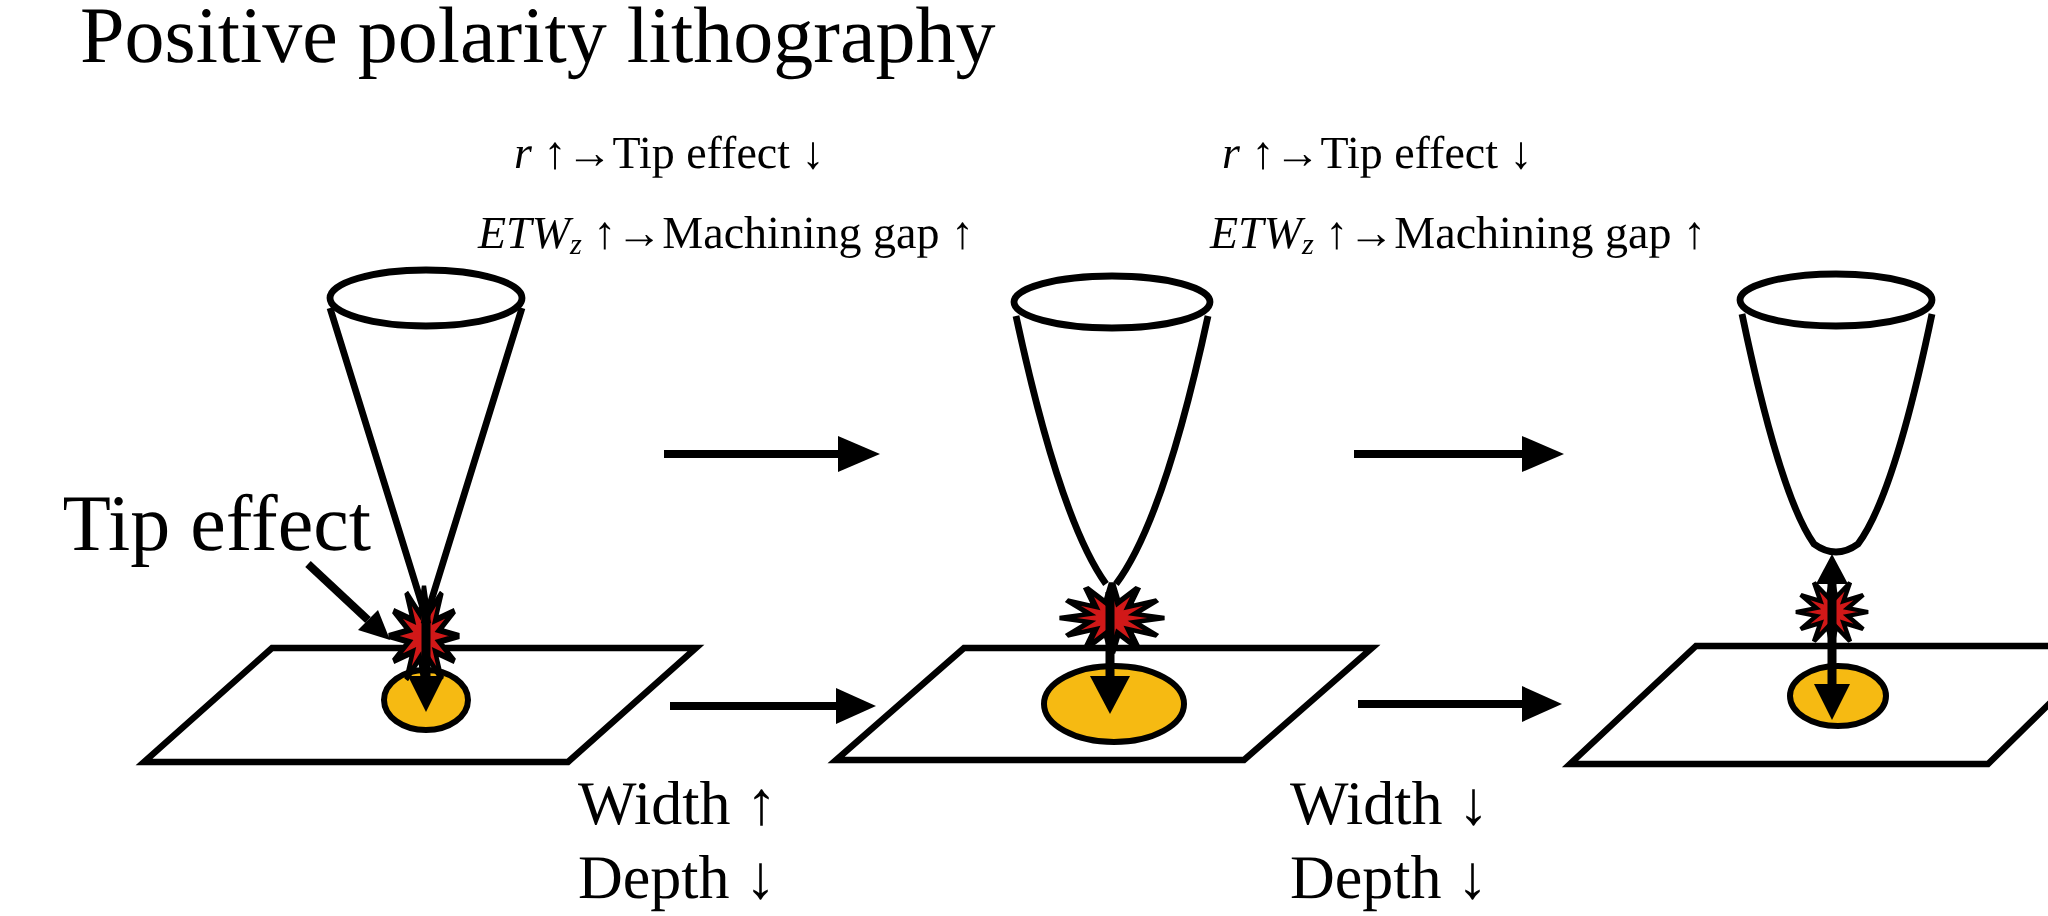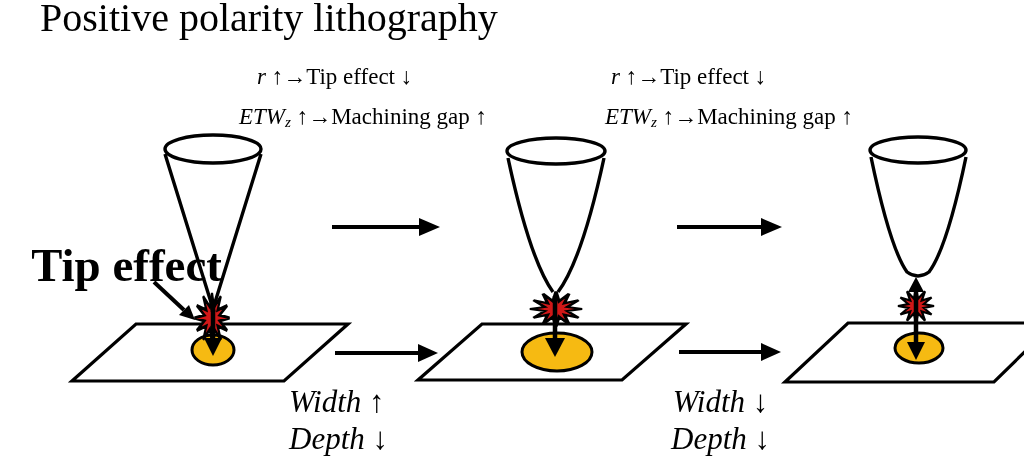--- a/index.html
+++ b/index.html
@@ -8,24 +8,24 @@
   .layer{position:absolute;left:0;top:0;width:1024px;height:458px;}
   .txt{position:absolute;white-space:nowrap;}
   .title{left:8px;top:-2px;font-size:40px;line-height:1;}
   .ann{font-size:23px;line-height:40px;}
   .ann1{left:207px;top:57px;}
   .ann2{left:573px;top:57px;}
   .ann .l1-a1{margin-left:18px;}
   .ann .l1-a2{margin-left:6px;}
   .ann i{font-style:italic;}
   .ann sub{font-size:0.66em;font-style:italic;vertical-align:baseline;position:relative;top:0.18em;}
-  .tiplabel{left:-1px;top:242px;font-size:47px;line-height:1;font-weight:bold;}
-  .wd{font-size:31px;line-height:37px;font-style:italic;}
+  .tiplabel{left:-1px;top:242px;font-size:40px;line-height:1;}
+  .wd{font-size:31px;line-height:37px;}
   .wd1{left:257px;top:383px;}
-  .wd2{left:639px;top:383px;text-align:center;}
+  .wd2{left:613px;top:383px;}
   svg{display:block;}
 </style>
 </head>
 <body>
 
 <div class="page">
 
   <svg class="layer" viewBox="0 0 1024 458" width="1024" height="458">
     <defs>
       <polygon id="spark-shape" points="20,0 8.7,2.3 17.3,10 6.4,6.4 10,17.3 2.3,8.7 0,20 -2.3,8.7 -10,17.3 -6.4,6.4 -17.3,10 -8.7,2.3 -20,0 -8.7,-2.3 -17.3,-10 -6.4,-6.4 -10,-17.3 -2.3,-8.7 0,-20 2.3,-8.7 10,-17.3 6.4,-6.4 17.3,-10 8.7,-2.3"></polygon>

